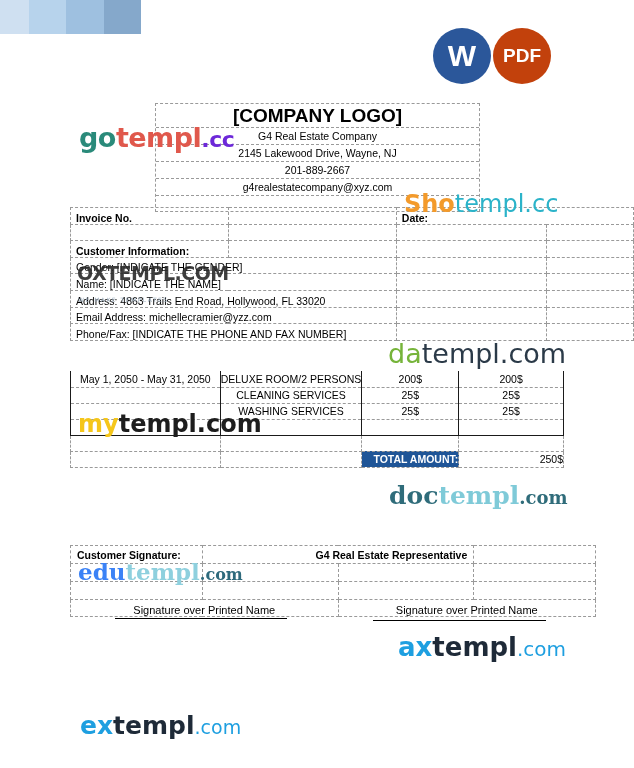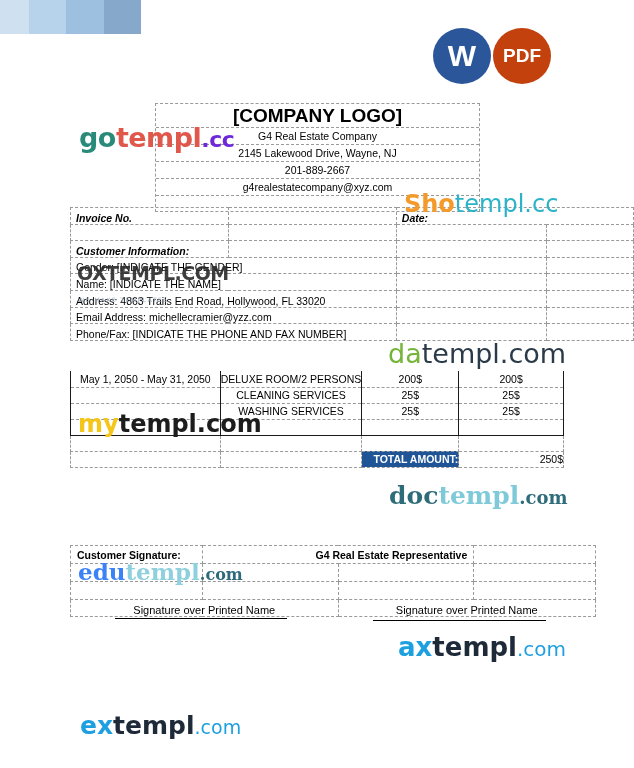--- a/index.html
+++ b/index.html
@@ -19,21 +19,21 @@
 
   
   .company { position: absolute; left: 155px; top: 87px; width: 325px; margin-top: 16px; }
   .company .row { border-bottom: 1px dashed #9a9a9a; text-align: center; font-size: 10.5px; height: 17px; line-height: 16px; }
   .company .row.logo { font-size: 19px; font-weight: bold; height: 24px; line-height: 23px; }
   .company .row:last-child { border-bottom: none; height: 15px; }
 
   
   .cust { position: absolute; left: 70px; top: 207px; width: 564px; border-collapse: collapse; font-size: 10.5px; }
   .cust td { border: 1px dashed #9a9a9a; height: 16.6px; padding: 0 5px; white-space: nowrap; vertical-align: bottom; }
-  .cust td.b { font-weight: bold; font-style: italic; }
+  .cust td.b { font-weight: bold; }
 
   
   .items { position: absolute; left: 70px; top: 371px; width: 494px; border-collapse: collapse; font-size: 10.5px; }
   .items th { background: #1f5597; color: #fff; font-weight: bold; height: 17px; font-size: 10.5px; border-left: 1px solid #1a1a1a; border-right: 1px solid #1a1a1a; border-top: 1.5px solid #1a1a1a; }
   .items td { text-align: center; height: 16px; border-left: 1px solid #1a1a1a; border-right: 1px solid #1a1a1a; border-bottom: 1px dashed #9a9a9a; }
   .items tr.last td { border-bottom: 1.5px solid #1a1a1a; }
   .items tr.extra td { border: 1px dashed #9a9a9a; text-align: right; }
   .items td.total-label { background: #1f5597; color: #fff; font-weight: bold; }
 
   

